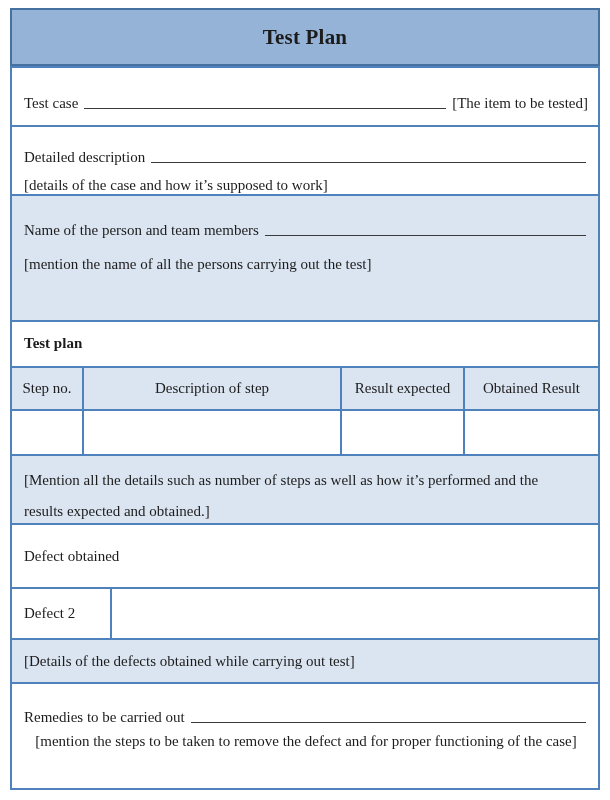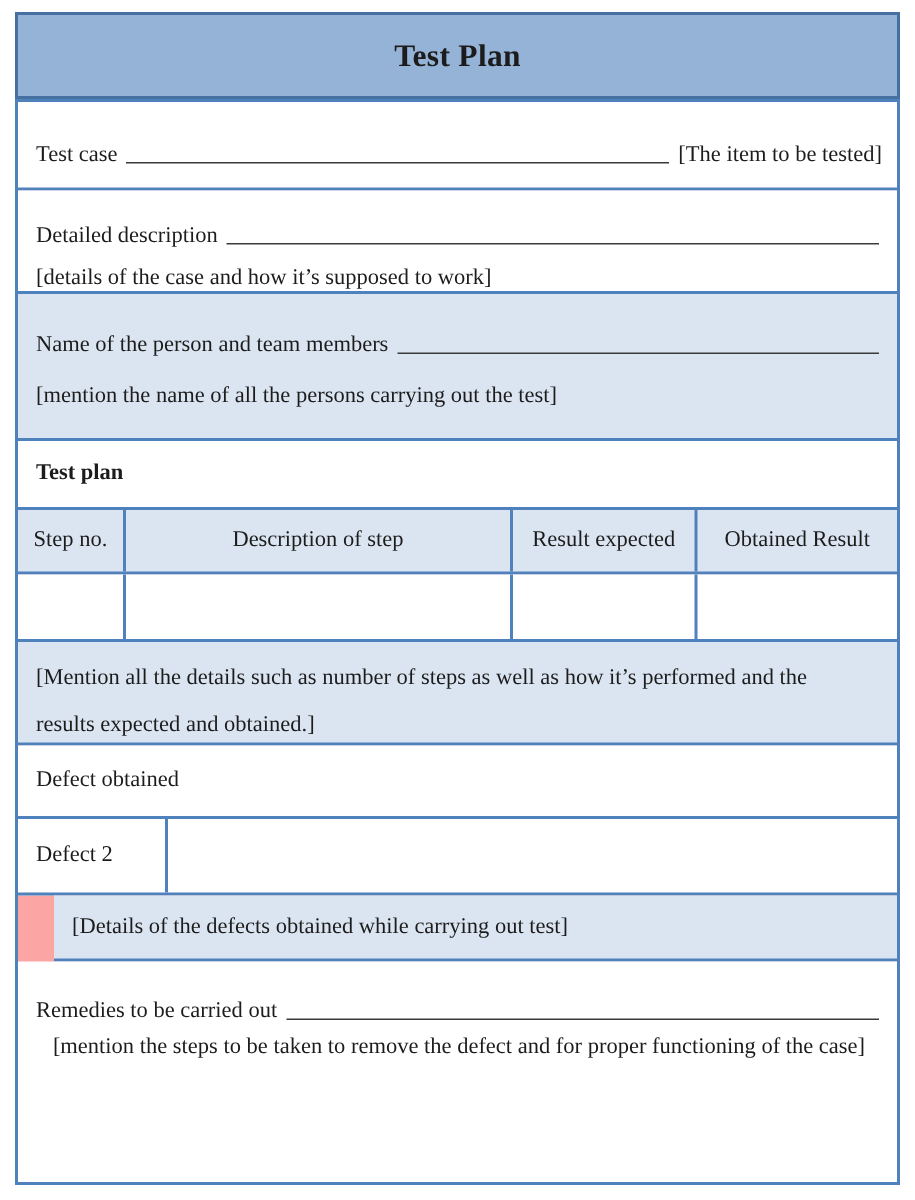--- a/index.html
+++ b/index.html
@@ -42,49 +42,49 @@
   .textrow{display:flex;align-items:flex-end;}
   .fill-line{
     flex:1;border-bottom:1px solid var(--rule);
     margin:0 6px 3px 6px;height:1em;
   }
   .fill-line.to-edge{margin-right:2px;}
 
   .sec-test-case{height:59px;display:flex;flex-direction:column;justify-content:flex-end;padding-bottom:13px;}
   .sec-detailed{height:69px;padding-top:21px;}
   .sec-detailed .hint{margin-top:11px;}
-  .sec-team{height:98px;padding-top:25px;}
+  .sec-team{height:126px;padding-top:25px;}
   .sec-team .hint{margin-top:17px;}
   .sec-heading{height:46px;padding-top:13px;font-weight:bold;}
 
   .tbl-row{display:flex;padding:0;}
   .sec-table-header{height:43px;}
   .sec-table-empty{height:45px;}
   .cell{
     display:flex;align-items:center;justify-content:center;
     border-right:2px solid var(--border);
     text-align:center;
   }
   .cell:last-child{border-right:none;}
   .col-step{width:72px;}
   .col-desc{width:258px;}
   .col-exp{width:123px;}
   .col-obt{flex:1;}
 
   .sec-steps-note{height:69px;padding-top:9px;padding-right:38px;line-height:31px;}
-  .sec-defect-obtained{height:49px;display:flex;align-items:center;}
+  .sec-defect-obtained{height:64px;display:flex;align-items:center;}
   .defect-row{display:flex;padding:0;}
   .sec-defect-1{height:51px;}
   .sec-defect-2{height:51px;}
   .defect-label{
     width:100px;border-right:2px solid var(--border);
     display:flex;align-items:center;padding-left:12px;
   }
   .defect-value{flex:1;}
-  .sec-defects-note{height:44px;display:flex;align-items:center;margin-left:24px;}
+  .sec-defects-note{height:44px;display:flex;align-items:center;}
   .sec-remedies{flex:1;padding-top:24px;}
   .sec-remedies .hint{margin-top:7px;text-align:center;}
 </style>
 </head>
 <body>
 
 <div class="page">
 
   <div class="banner">
     <span class="banner-title">Test Plan</span>

